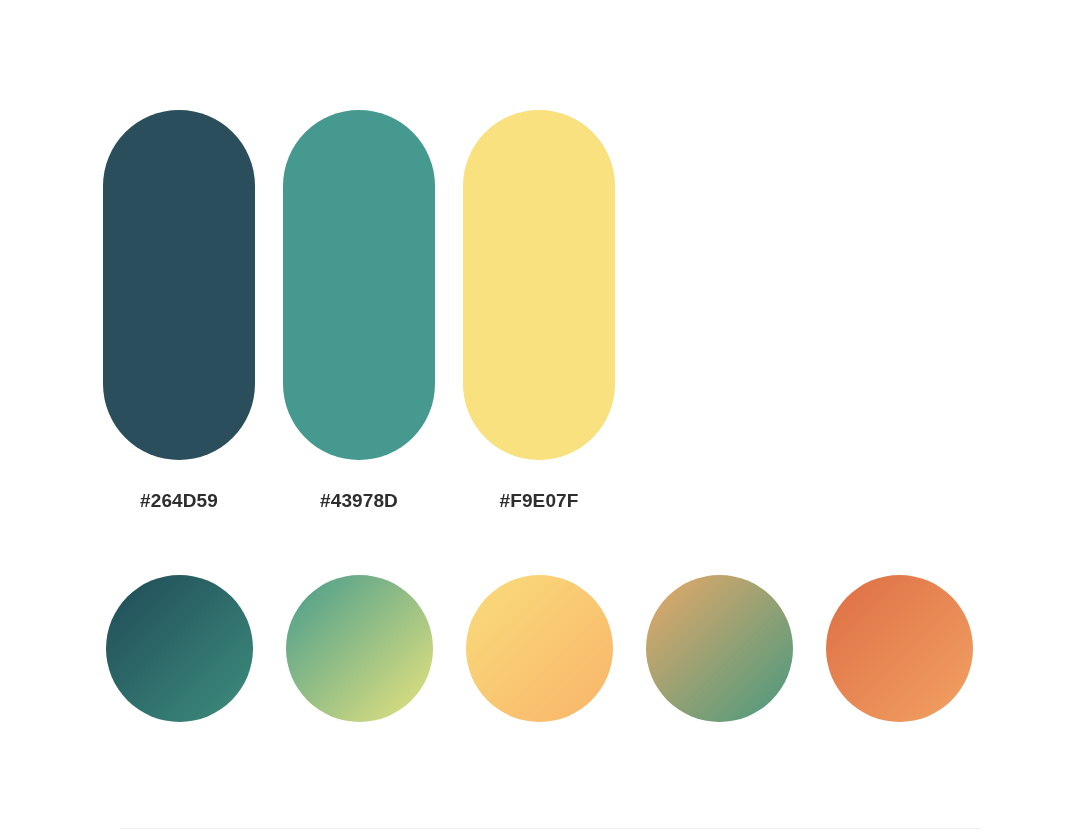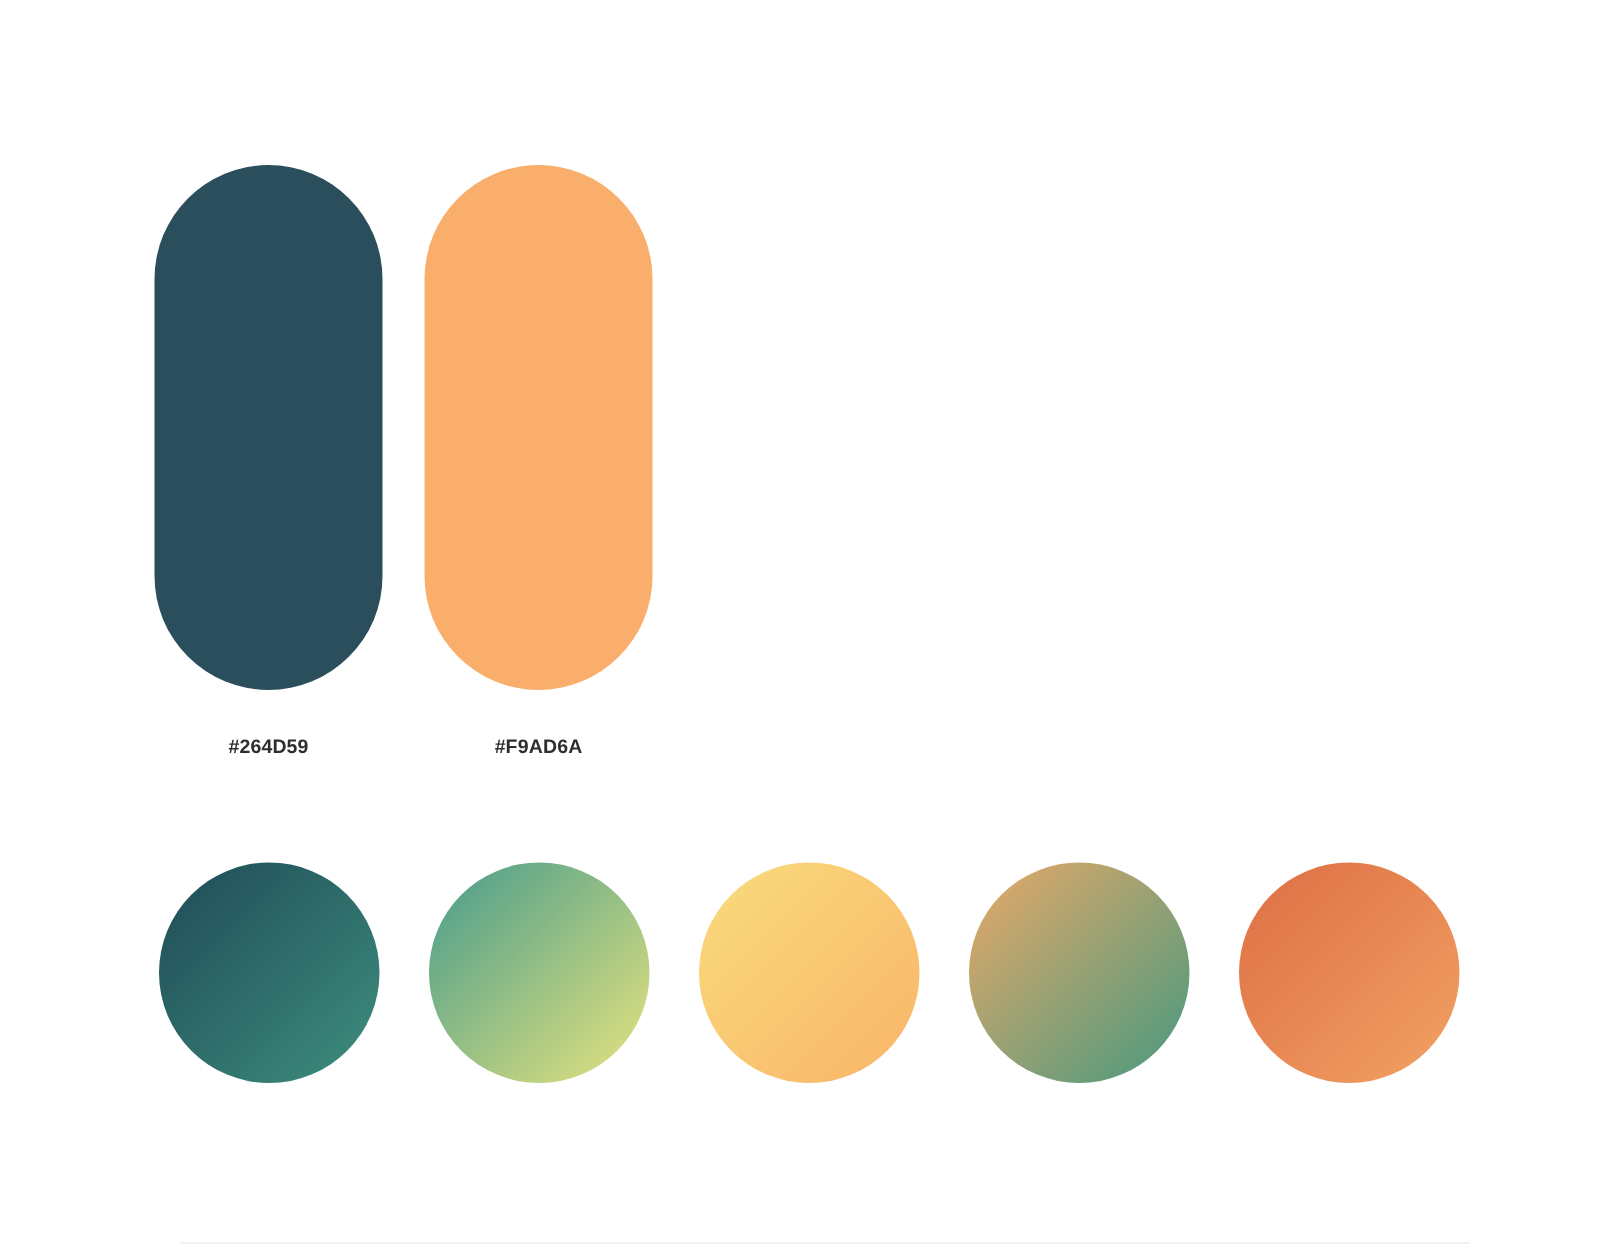--- a/index.html
+++ b/index.html
@@ -44,21 +44,21 @@
   }
 
   .swatch-pill {
     width: 152px;
     height: 350px;
     border-radius: 76px;
   }
 
   .swatch-hex {
     margin-top: 30px;
-    font-size: 13px;
+    font-size: 19px;
     font-weight: 600;
     letter-spacing: 0.1px;
     color: #2e2e2e;
     font-family: "Liberation Sans", sans-serif;
     white-space: nowrap;
     text-align: right;
   }
 
   
   #blend-row {
@@ -97,22 +97,26 @@
 <body style="background: rgb(255, 255, 255);">
 
 <div id="palette-board">
 
   <div id="swatch-row">
       <div class="swatch-cell">
         <div class="swatch-pill" style="background: rgb(42, 78, 92);"></div>
         <div class="swatch-hex">#264D59</div>
       </div>
       <div class="swatch-cell">
-        <div class="swatch-pill" style="background: rgb(249, 174, 108);"></div>
-        <div class="swatch-hex">#F9AD6A</div>
+        <div class="swatch-pill" style="background: rgb(70, 153, 142);"></div>
+        <div class="swatch-hex">#43978D</div>
+      </div>
+      <div class="swatch-cell">
+        <div class="swatch-pill" style="background: rgb(248, 225, 126);"></div>
+        <div class="swatch-hex">#F9E07F</div>
       </div>
     </div>
 
   <div id="blend-row">
       <div class="blend-cell">
         <div class="blend-circle" style="background: linear-gradient(135deg, rgb(31, 74, 87) 0%, rgb(62, 142, 126) 100%);"></div>
       </div>
       <div class="blend-cell">
         <div class="blend-circle" style="background: linear-gradient(135deg, rgb(69, 155, 140) 0%, rgb(232, 228, 126) 100%);"></div>
       </div>

